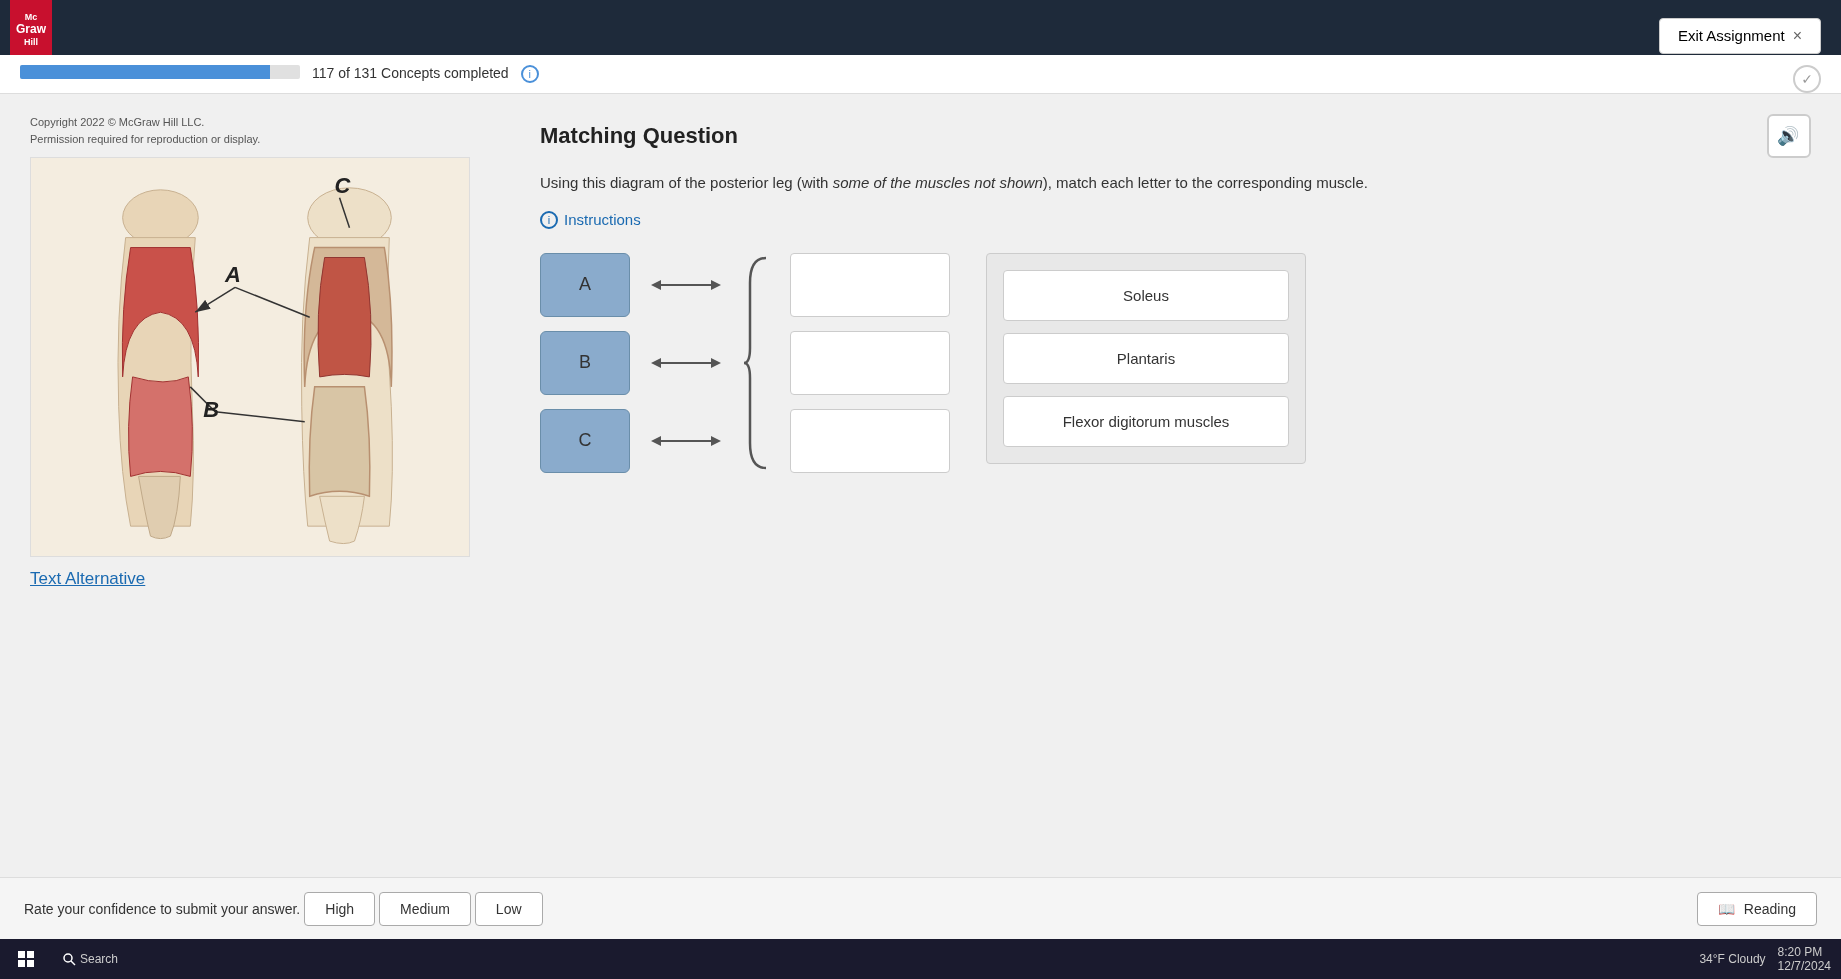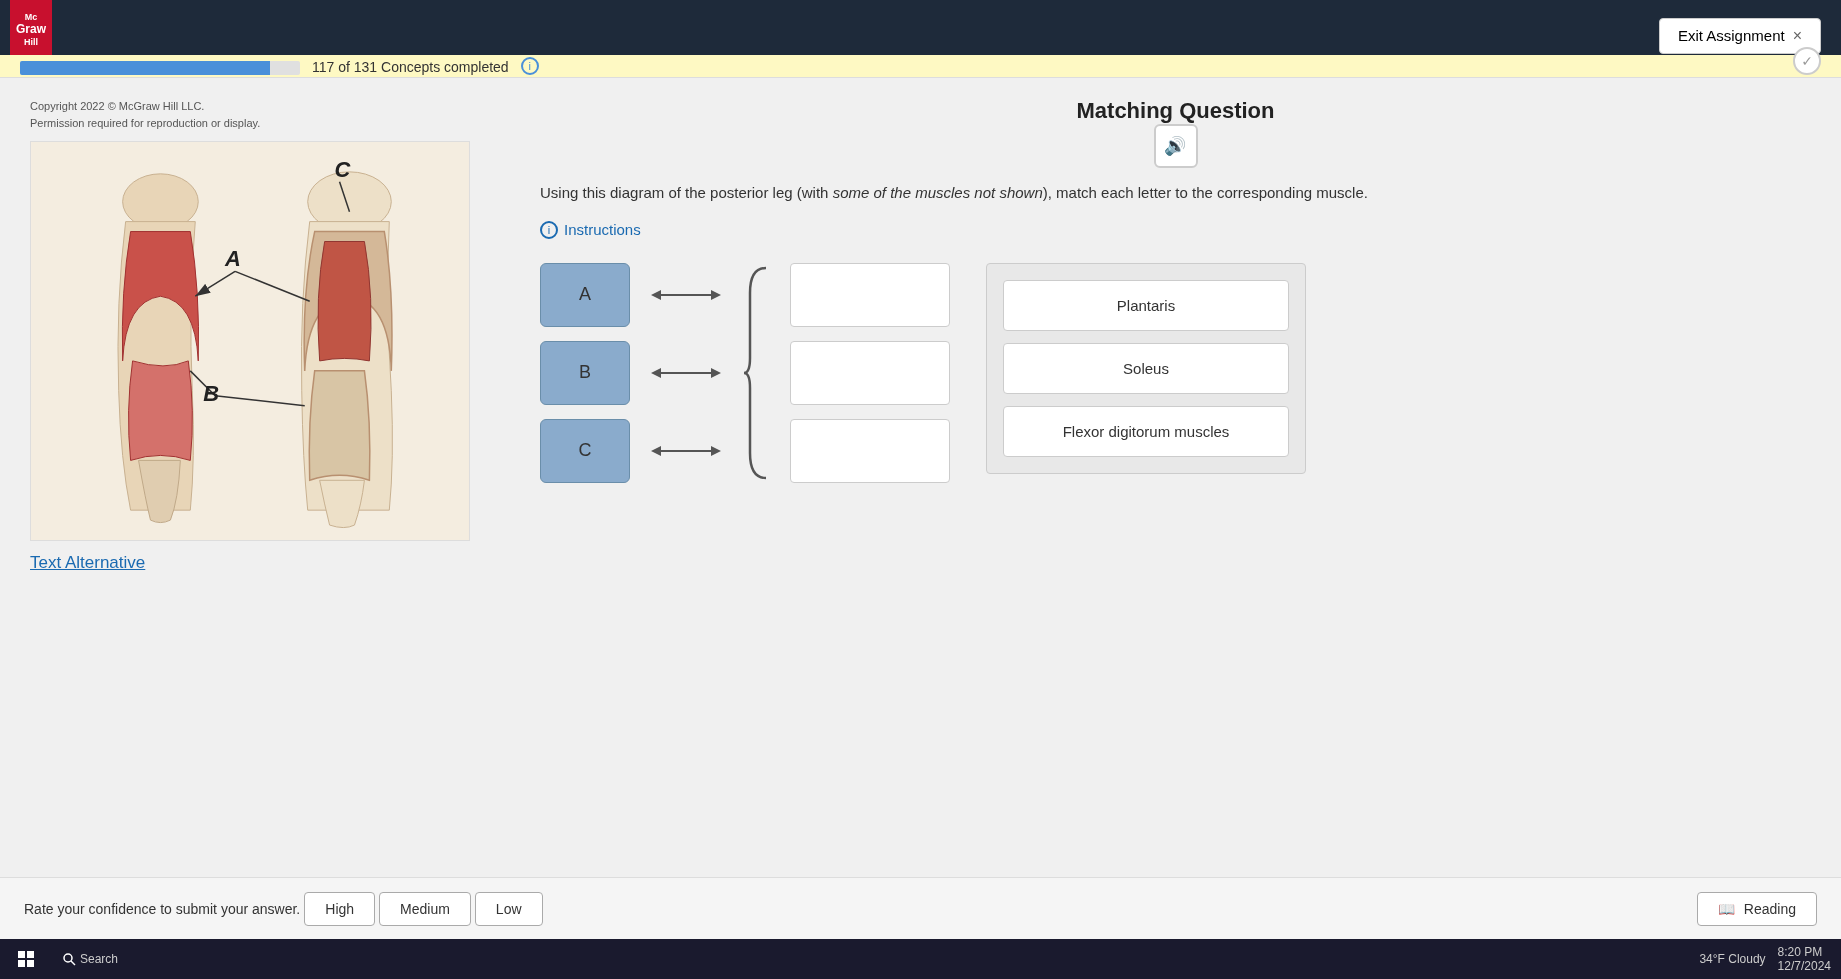--- a/index.html
+++ b/index.html
@@ -49,24 +49,24 @@
       gap: 8px;
       margin-top: 16px;
     }
     .exit-btn .x-icon {
       font-size: 16px;
       color: #666;
     }
 
     
     .progress-bar-area {
-      background: #fef9c3;
-      padding: 2px 20px;
-      display: flex;
-      align-items: flex-end;
+      background: #ffffff;
+      padding: 10px 20px;
+      display: flex;
+      align-items: flex-start;
       gap: 12px;
       border-bottom: 1px solid #ddd;
     }
     .progress-track {
       width: 280px;
       height: 14px;
       background: #e0e0e0;
       border-radius: 2px;
       overflow: hidden;
     }
@@ -153,21 +153,20 @@
 
     
     .right-panel {
       flex: 1;
     }
     .question-header {
       display: flex;
       align-items: center;
       justify-content: space-between;
       margin-bottom: 14px;
-      flex-direction: column;
     }
     .question-title {
       font-size: 22px;
       font-weight: bold;
       color: #222;
     }
     .audio-btn {
       width: 44px;
       height: 44px;
       border: 2px solid #ccc;
@@ -464,22 +463,22 @@
         </svg>
       </div>
 
       <div style="display:flex; flex-direction:column; gap:14px;">
         <div class="answer-box"></div>
         <div class="answer-box"></div>
         <div class="answer-box"></div>
       </div>
 
       <div class="options-panel" style="margin-left:20px;">
+        <div class="option-item">Soleus</div>
         <div class="option-item">Plantaris</div>
-        <div class="option-item">Soleus</div>
         <div class="option-item">Flexor digitorum muscles</div>
       </div>
     </div>
   </div>
 </div>
 
 <div class="bottom-bar">
   <span class="confidence-label">Rate your confidence to submit your answer.</span>
   <button class="confidence-btn">High</button>
   <button class="confidence-btn">Medium</button>

